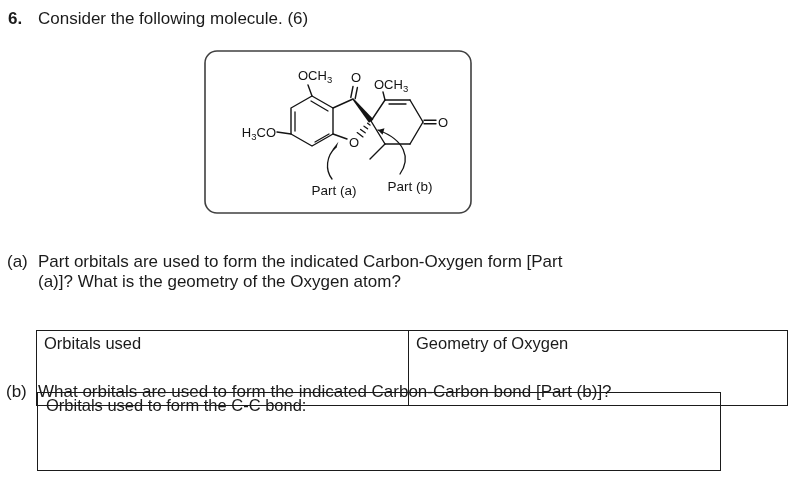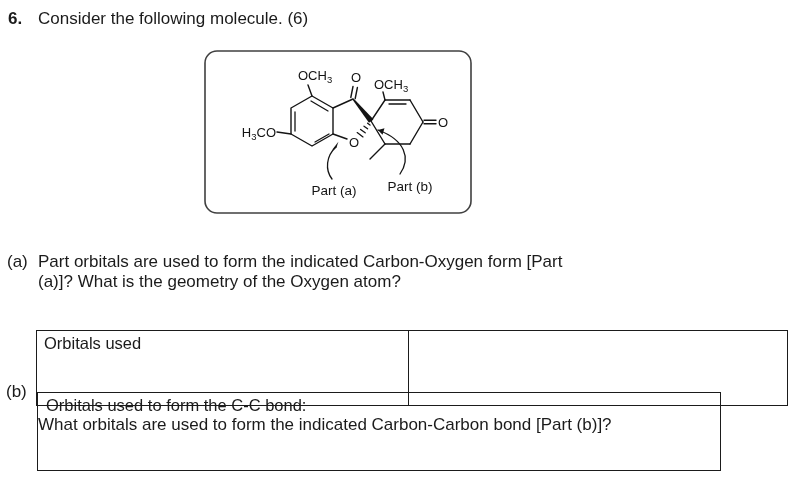--- a/index.html
+++ b/index.html
@@ -116,20 +116,23 @@
 </div>
 
 <div class="abs para-marker" style="left:7px;top:252px;">(a)</div>
 <div class="abs para-text" style="left:38px;top:252px;"><span>Part </span><span class="bold">orbitals</span><span> are used to form the indicated Carbon-Oxygen form [Part</span></div>
 <div class="abs para-text" style="left:38px;top:272px;">(a)]? What is the geometry of the Oxygen atom?</div>
 
 <div class="abs answer-table">
   <div class="cell c1">
     <span>Orbitals used</span>
   </div>
+  <div class="cell c2">
+    <span>Geometry of Oxygen</span>
+  </div>
 </div>
 
 <div class="abs para-marker" style="left:6px;top:382px;">(b)</div>
-<div class="abs para-text" style="left:38px;top:382px;margin-top:33px;">What orbitals are used to form the indicated Carbon-Carbon bond [Part (b)]?</div>
+<div class="abs para-text" style="left:38px;top:382px;">What orbitals are used to form the indicated Carbon-Carbon bond [Part (b)]?</div>
 
 <div class="abs answer-box">
   <span>Orbitals used to form the C-C bond:</span>
 </div>
 
 </body></html>

